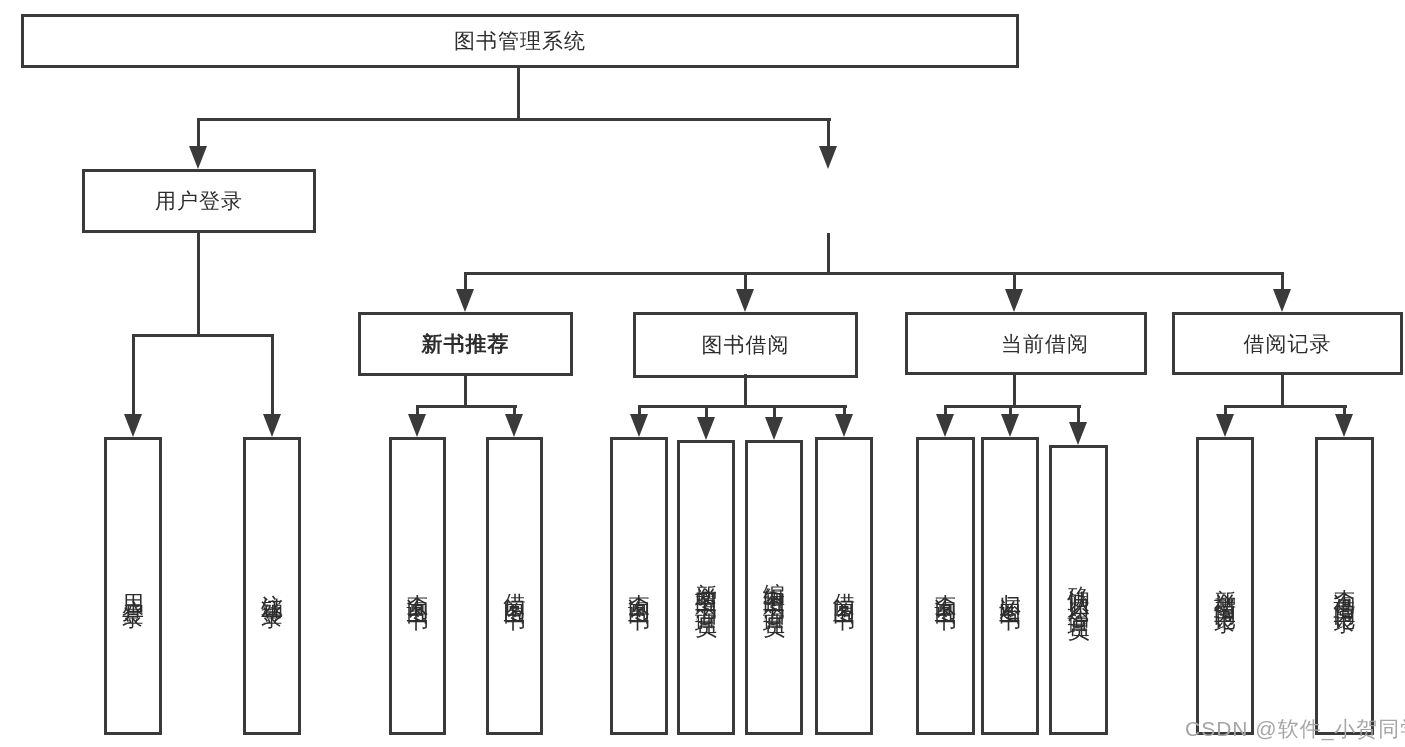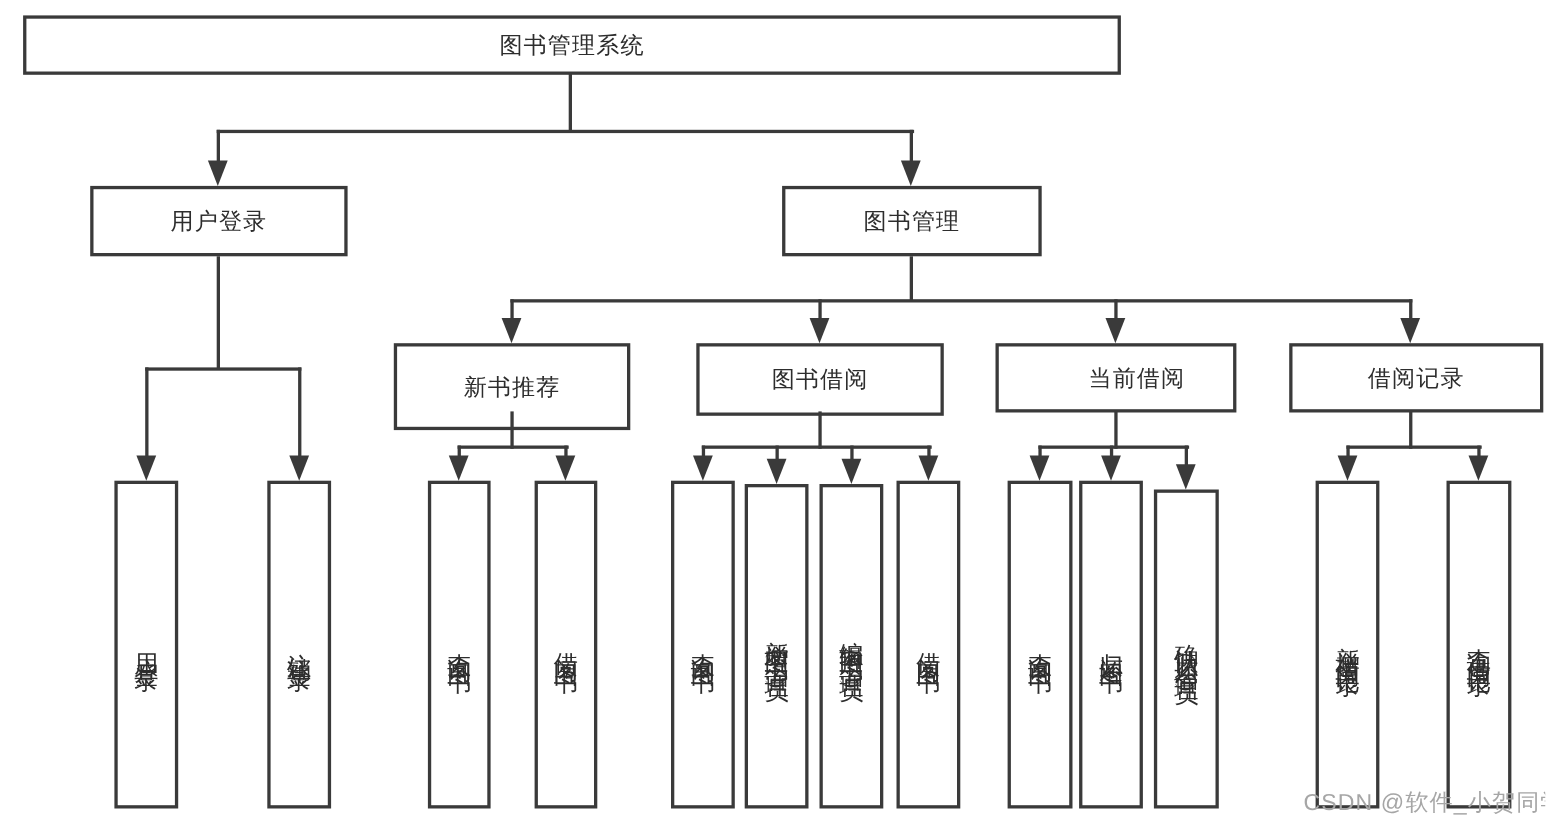--- a/index.html
+++ b/index.html
@@ -47,31 +47,28 @@
 
 <div class="stage">
 
   <div class="box h-box" style="left:21px;top:14px;width:998px;height:54px;text-align:center;">
     <span>图书管理系统</span>
   </div>
 
   <div class="box h-box" style="left:82px;top:169px;width:234px;height:64px;">
     <span>用户登录</span>
   </div>
-  <div class="box h-box" style="left:711px;top:169px;width:236px;height:64px;">
-    <span>图书管理</span>
-  </div>
 
-  <div class="box h-box" style="left:358px;top:312px;width:215px;height:79px;">
+  <div class="box h-box" style="left:358px;top:312px;width:215px;height:64px;font-weight:bold;">
     <span>新书推荐</span>
   </div>
   <div class="box h-box" style="left:633px;top:312px;width:225px;height:66px;">
     <span>图书借阅</span>
   </div>
-  <div class="box h-box" style="left:905px;top:312px;width:219px;height:63px;padding-left:38px;">
+  <div class="box h-box" style="left:905px;top:312px;width:242px;height:63px;padding-left:38px;">
     <span>当前借阅</span>
   </div>
   <div class="box h-box" style="left:1172px;top:312px;width:231px;height:63px;">
     <span>借阅记录</span>
   </div>
 
   <div class="box v-box" style="left:104px;top:437px;width:58px;height:298px;">
     <span>用户登录</span>
   </div>
   <div class="box v-box" style="left:243px;top:437px;width:58px;height:298px;">

